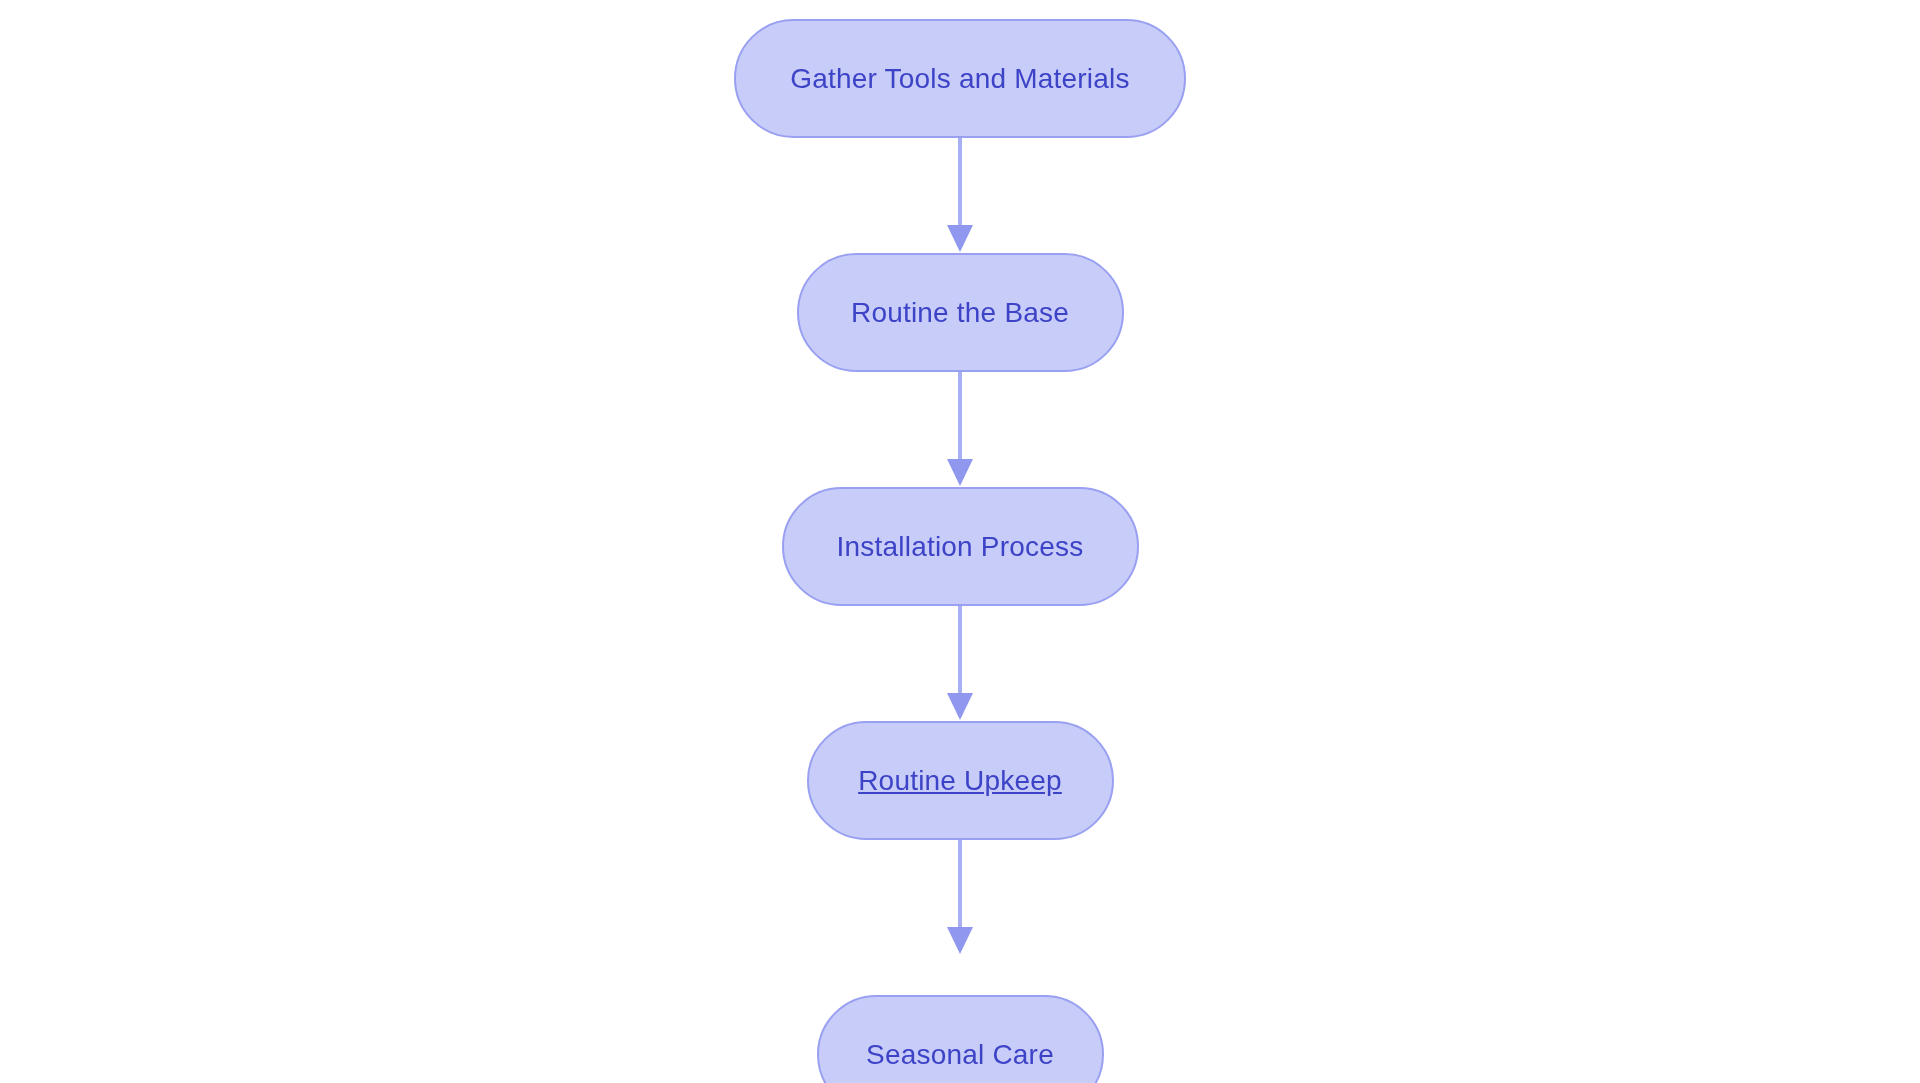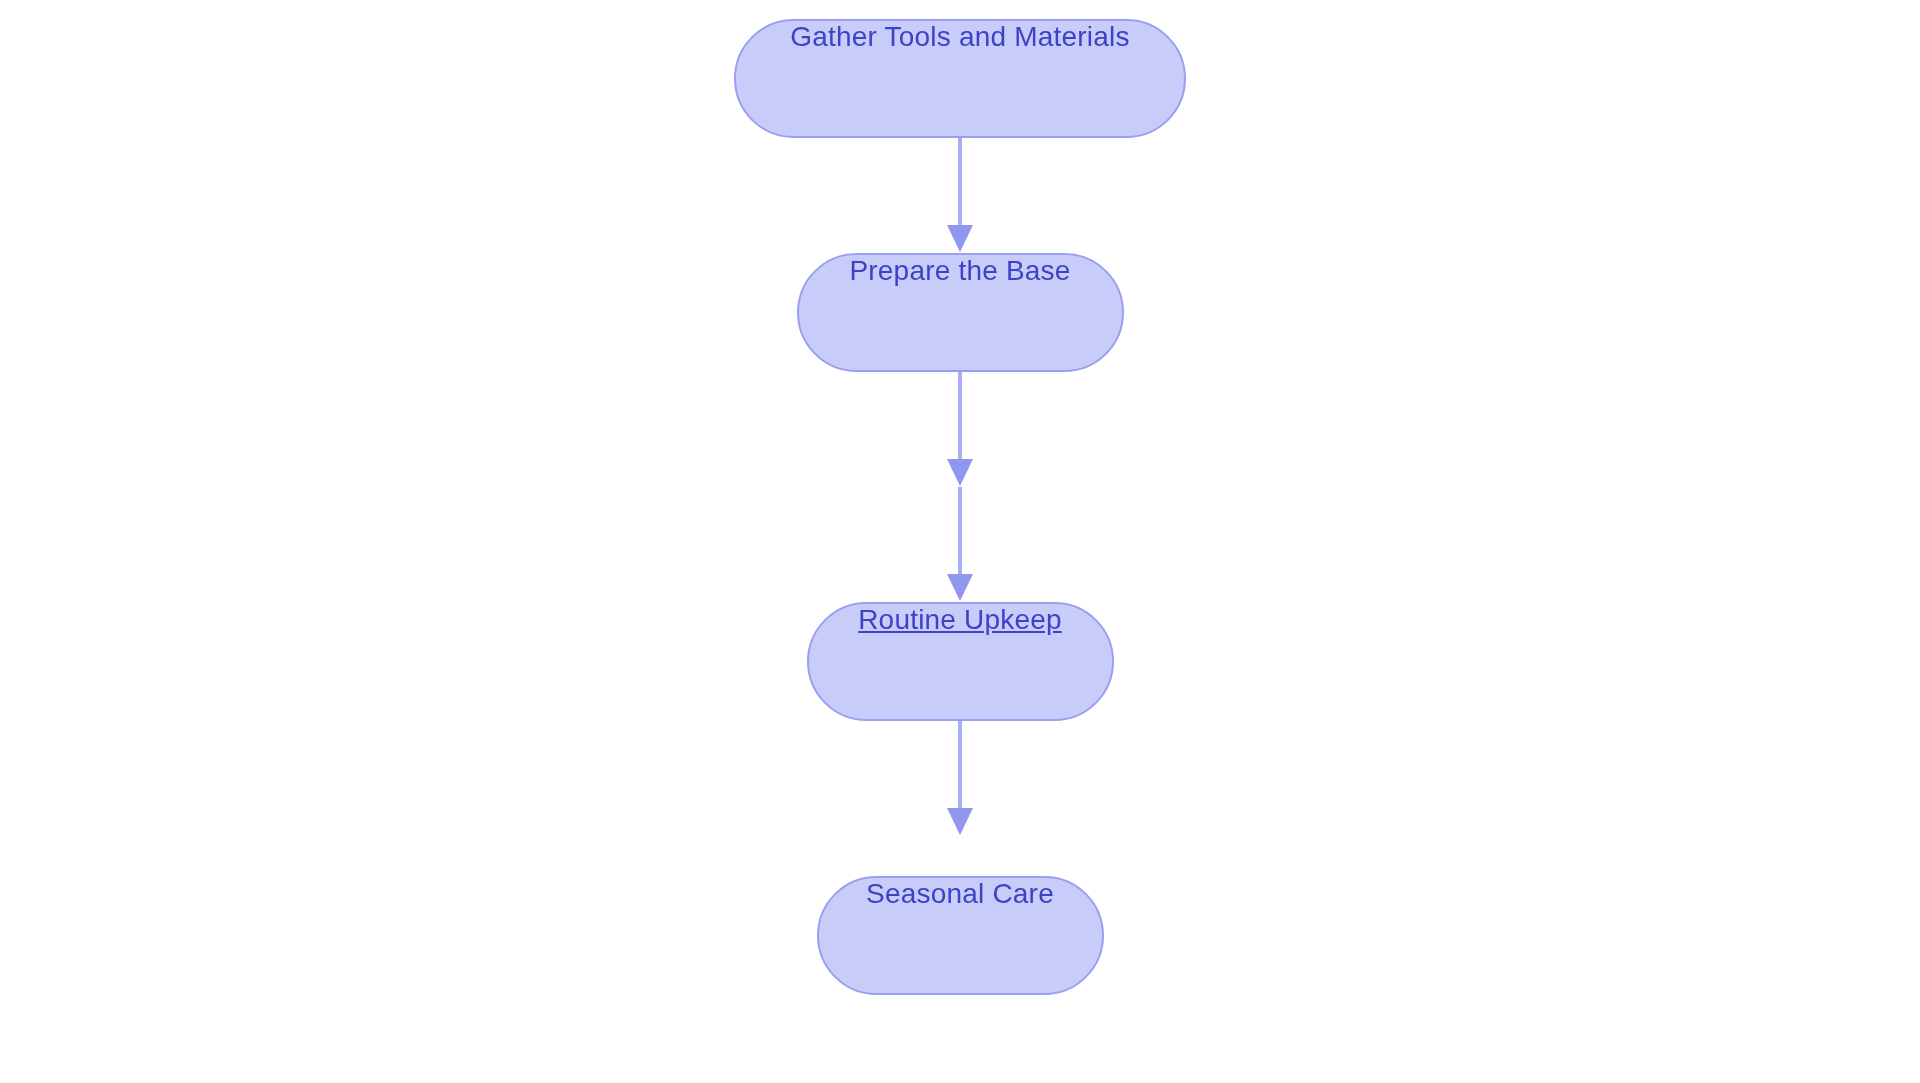--- a/index.html
+++ b/index.html
@@ -28,21 +28,21 @@
     align-items: center;
     padding-top: 19px;
   }
   .node {
     height: 119px;
     border-radius: 60px;
     background: var(--node-fill);
     border: 2px solid var(--node-border);
     color: var(--node-text);
     display: flex;
-    align-items: flex-start;
+    align-items: center;
     justify-content: center;
     font-size: 28px;
     letter-spacing: 0.2px;
     flex: 0 0 auto;
     white-space: nowrap;
   }
   .node.n1 { width: 452px; }
   .node.n2 { width: 327px; }
   .node.n3 { width: 357px; }
   .node.n4 { width: 307px; text-decoration: underline; }
@@ -67,28 +67,31 @@
   <div class="node n1">
     <span>Gather Tools and Materials</span>
   </div>
 
   <svg class="arrow" width="32" height="115" viewBox="0 0 32 115">
     <line x1="16" y1="0" x2="16" y2="90"></line>
     <polygon points="3,87 29,87 16,114"></polygon>
   </svg>
 
   <div class="node n2">
-    <span>Prepare the Base</span>
+    <span>Routine the Base</span>
   </div>
 
   <svg class="arrow" width="32" height="115" viewBox="0 0 32 115">
     <line x1="16" y1="0" x2="16" y2="90"></line>
     <polygon points="3,87 29,87 16,114"></polygon>
   </svg>
 
+  <div class="node n3">
+    <span>Installation Process</span>
+  </div>
 
   <svg class="arrow" width="32" height="115" viewBox="0 0 32 115">
     <line x1="16" y1="0" x2="16" y2="90"></line>
     <polygon points="3,87 29,87 16,114"></polygon>
   </svg>
 
   <div class="node n4">
     <span>Routine Upkeep</span>
   </div>
 

